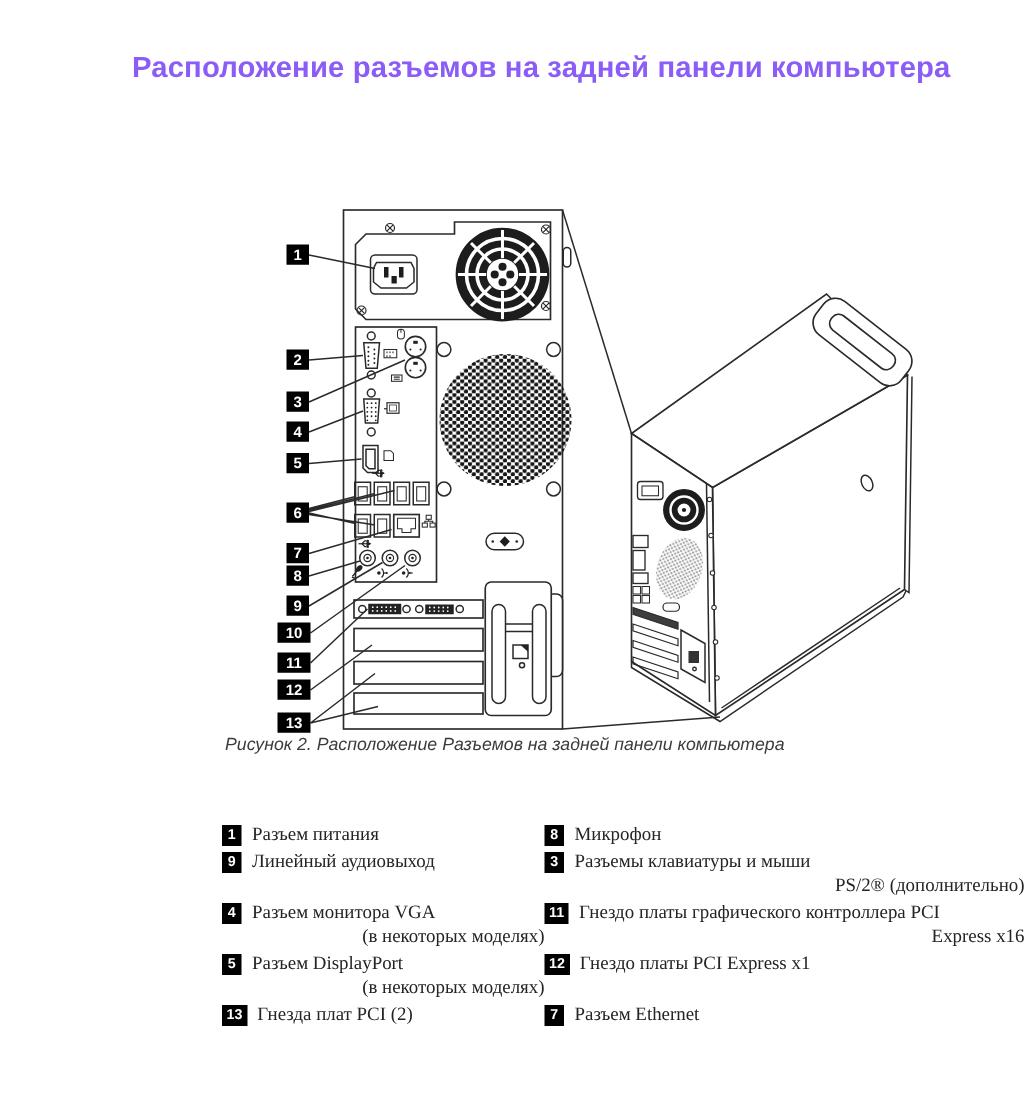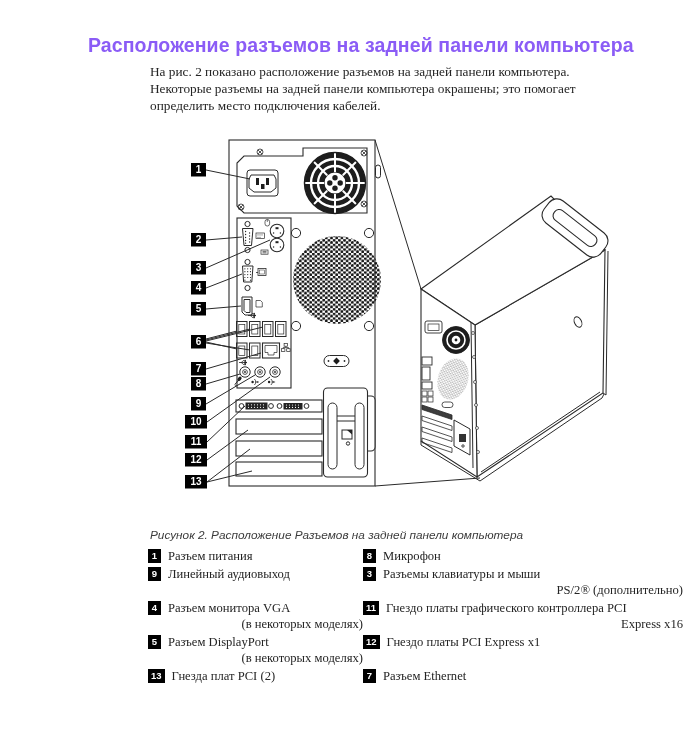--- a/index.html
+++ b/index.html
@@ -5,40 +5,39 @@
   html,body{margin:0;padding:0;background:#fff;}
   .page{position:relative;width:689px;height:746px;background:#ffffff;overflow:hidden;
         font-family:"Liberation Serif",serif;color:#222;}
   .title{position:absolute;left:88px;top:34px;width:560px;
          font-family:"Liberation Sans",sans-serif;font-weight:bold;font-size:19.5px;
          color:#8b5cf6;letter-spacing:.1px;white-space:nowrap;}
   .intro{position:absolute;left:150px;top:64px;width:478px;
          font-size:13.3px;line-height:16.8px;color:#242424;}
   .diagram-svg{position:absolute;left:0;top:128px;}
   .caption{position:absolute;left:150px;top:489px;
-           font-family:"Liberation Sans",sans-serif;font-style:italic;font-size:11.8px;color:#3c3c3c;margin-top:39px;}
+           font-family:"Liberation Sans",sans-serif;font-style:italic;font-size:11.8px;color:#3c3c3c;}
   .legend{position:absolute;left:148px;top:524px;width:535px;
           display:grid;grid-template-columns:215px auto;row-gap:2px;column-gap:0;margin-top:24px;}
   .lg-item{font-size:12.6px;line-height:16px;color:#242424;}
   .lg-badge{display:inline-block;background:#000;color:#fff;
             font-family:"Liberation Sans",sans-serif;font-weight:bold;font-size:9.5px;line-height:1;
             padding:2px 3px;min-width:7px;text-align:center;margin-right:7px;vertical-align:1px;}
   .lg-line2{display:block;text-align:right;}
   svg text.co{font-family:"Liberation Sans",sans-serif;font-weight:bold;font-size:10px;fill:#fff;text-anchor:middle;}
   .ln{stroke:#2a2a2a;stroke-width:1;fill:none;}
   .fw{fill:#fff;stroke:#2a2a2a;stroke-width:1.1;}
   .fk{fill:#1d1d1d;stroke:none;}
 </style>
 </head>
 <body>
 
 <div class="page">
 
   <div class="title">Расположение разъемов на задней панели компьютера</div>
-  <div class="intro">На рис. 2 показано расположение разъемов на задней панели компьютера. Некоторые разъемы на задней панели компьютера окрашены; это помогает определить место подключения кабелей.</div>
 
   <svg class="diagram-svg" width="689" height="362" viewBox="0 128 689 362">
     <defs>
       <pattern id="hex" width="5.2" height="4.6" patternUnits="userSpaceOnUse">
         <circle cx="1.3" cy="1.1" r="1.45" fill="#161616"></circle>
         <circle cx="3.9" cy="3.4" r="1.45" fill="#161616"></circle>
       </pattern>
       <pattern id="hexs" width="3.2" height="2.9" patternUnits="userSpaceOnUse">
         <circle cx="0.8" cy="0.7" r="0.7" fill="#9a9a9a"></circle>
         <circle cx="2.4" cy="2.2" r="0.7" fill="#9a9a9a"></circle>

